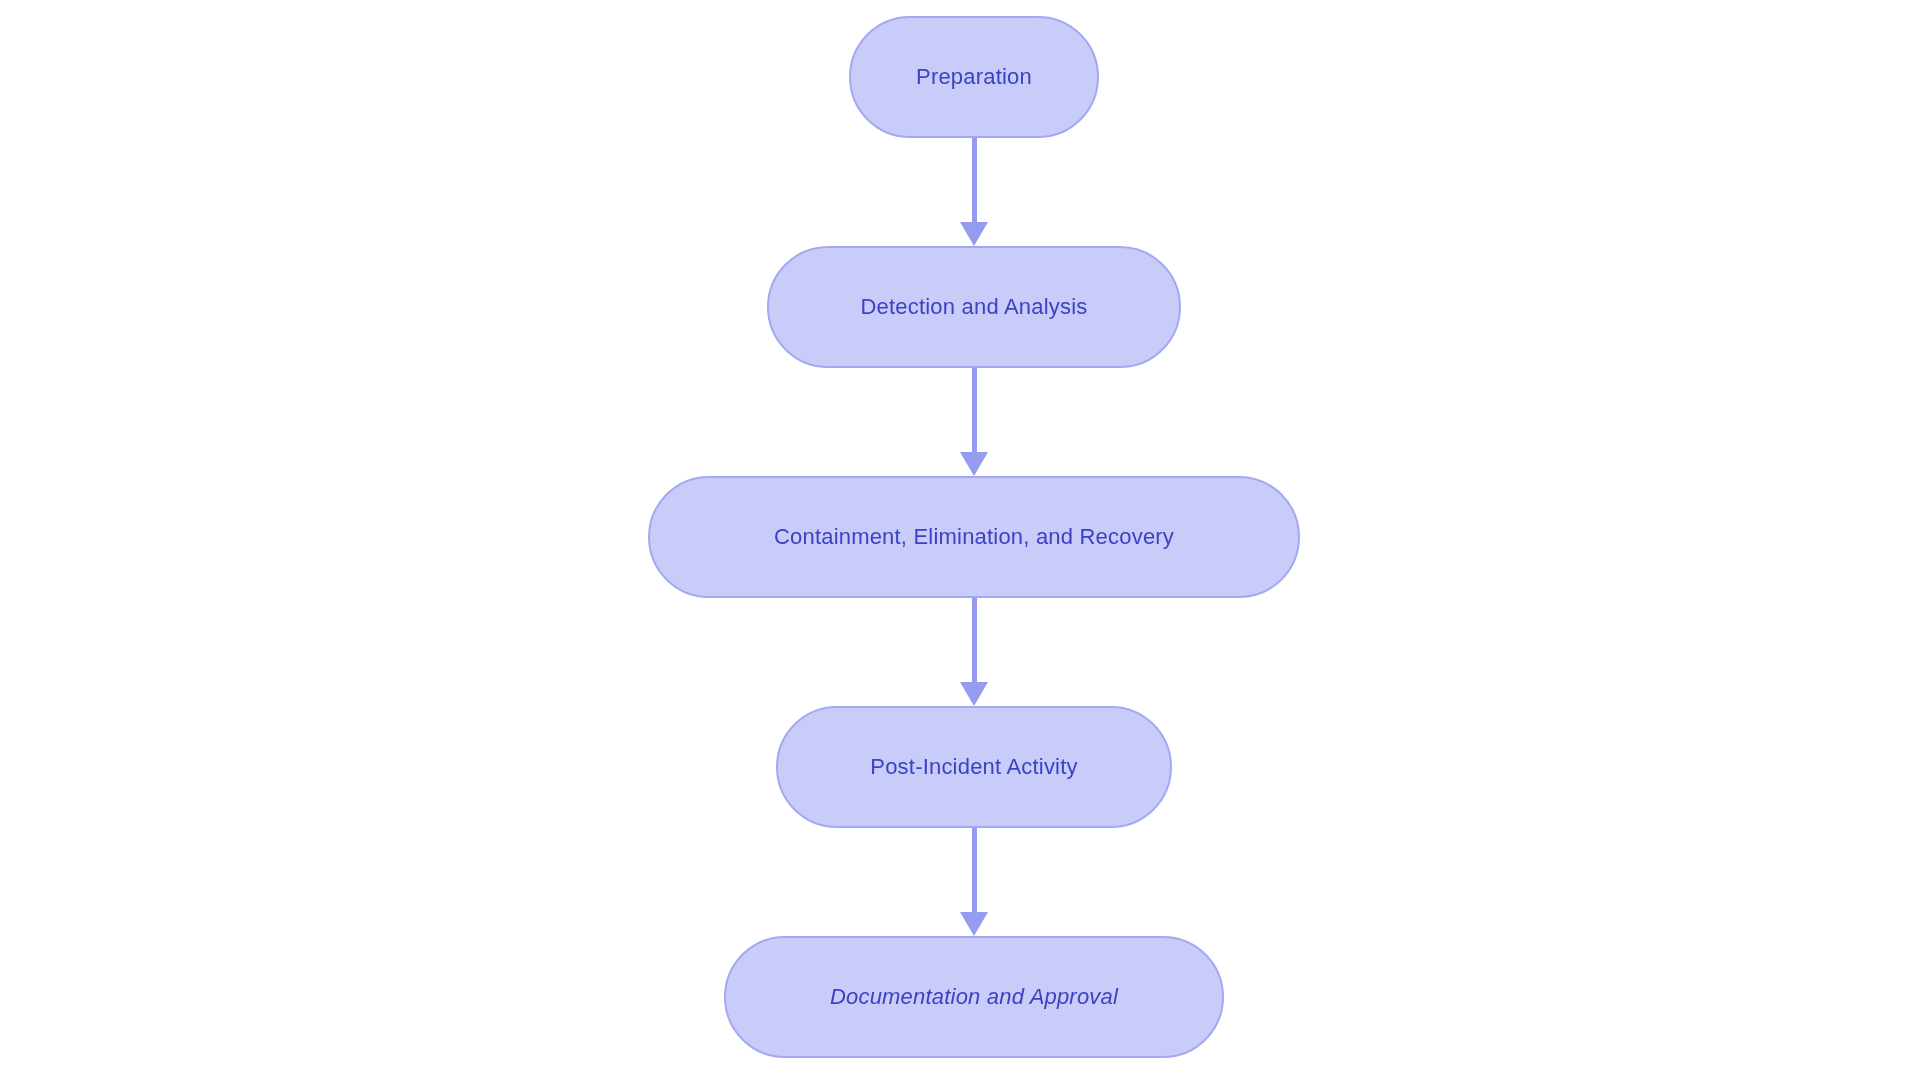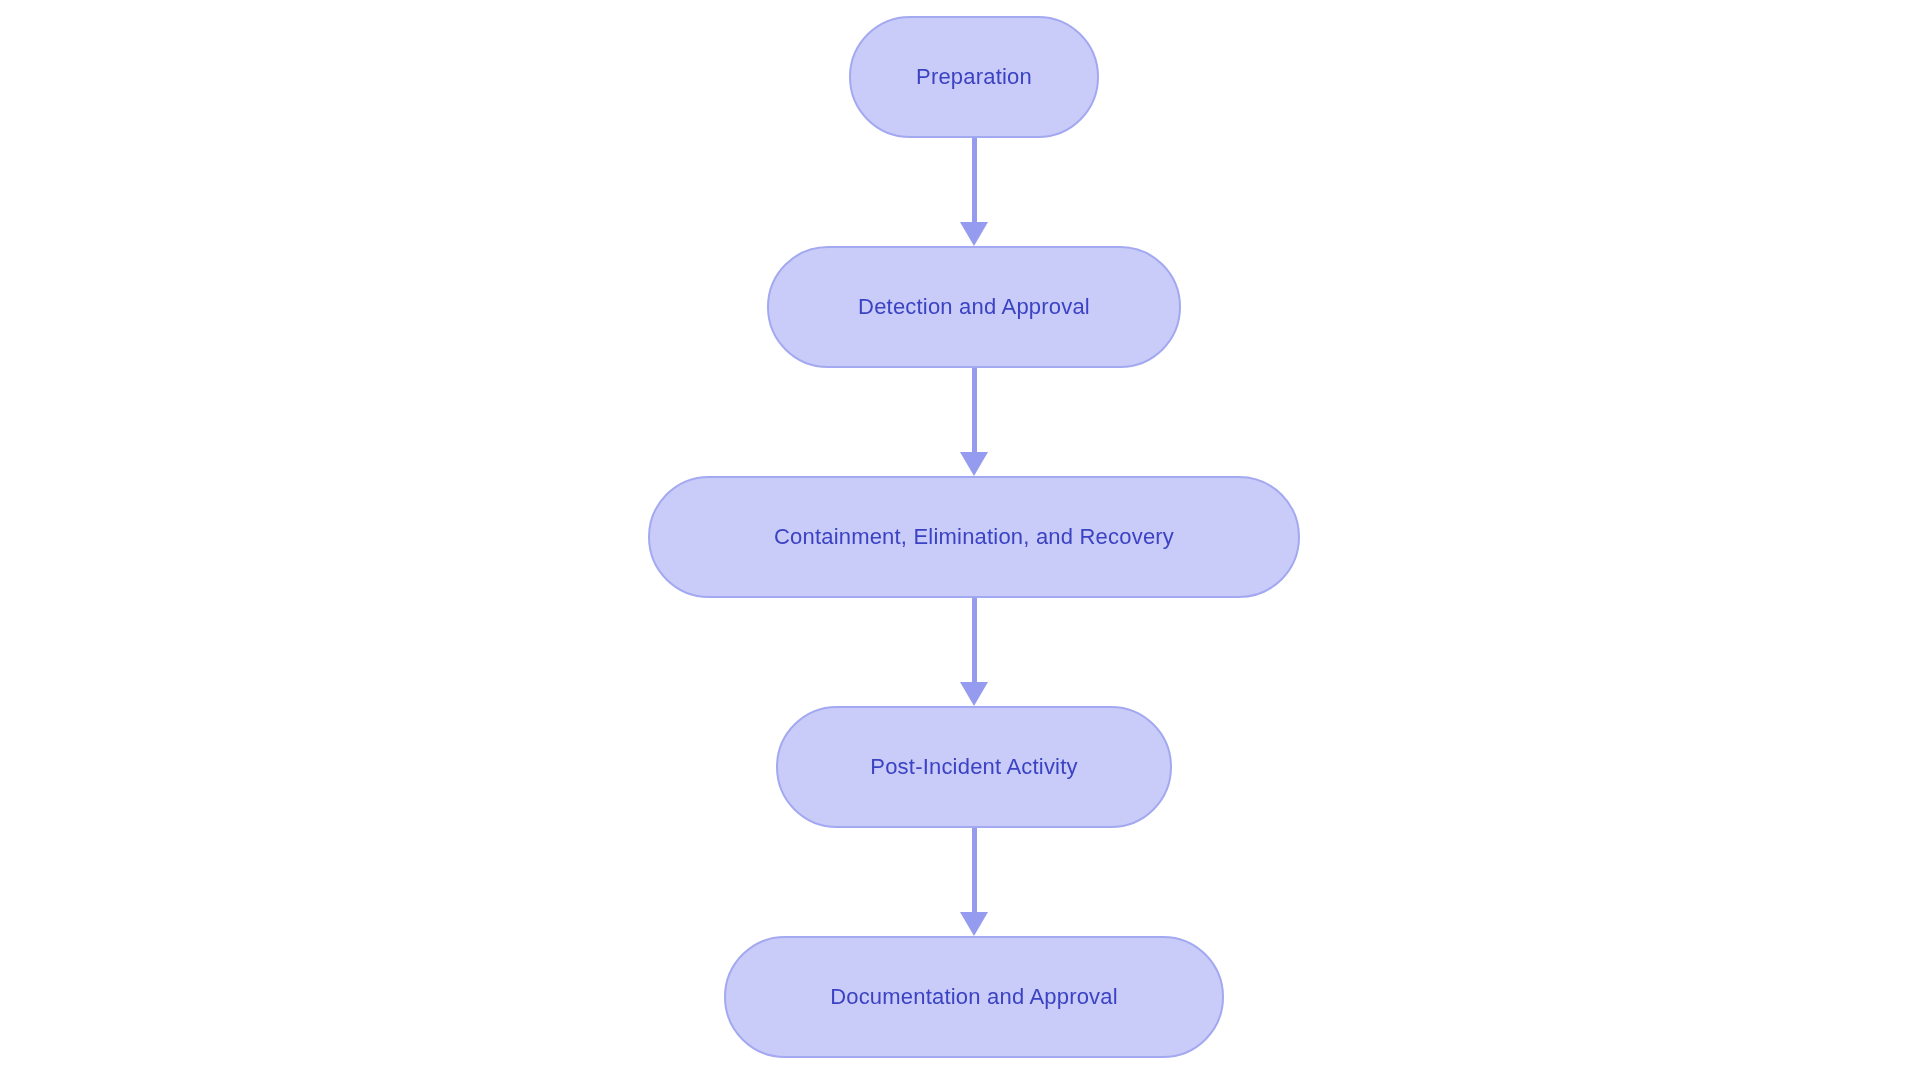--- a/index.html
+++ b/index.html
@@ -47,21 +47,21 @@
     font-size: 22px;
     font-weight: 400;
     letter-spacing: 0.2px;
     white-space: nowrap;
     text-align: center;
   }
   .node-w1 { width: 250px; }
   .node-w2 { width: 414px; }
   .node-w3 { width: 652px; }
   .node-w4 { width: 396px; }
-  .node-w5 { width: 500px; }
+  .node-w5 { width: 500px; font-style: italic; }
   .flow-arrow {
     height: 108px;
     display: flex;
     flex-direction: column;
     align-items: center;
     flex-shrink: 0;
   }
   .arrow-line {
     width: 5px;
     flex: 1 1 auto;
@@ -84,21 +84,21 @@
     <div class="flow-node node-w1">
       <span class="node-label">Preparation</span>
     </div>
 
     <div class="flow-arrow">
       <div class="arrow-line"></div>
       <div class="arrow-head"></div>
     </div>
 
     <div class="flow-node node-w2">
-      <span class="node-label">Detection and Approval</span>
+      <span class="node-label">Detection and Analysis</span>
     </div>
 
     <div class="flow-arrow">
       <div class="arrow-line"></div>
       <div class="arrow-head"></div>
     </div>
 
     <div class="flow-node node-w3">
       <span class="node-label">Containment, Elimination, and Recovery</span>
     </div>

